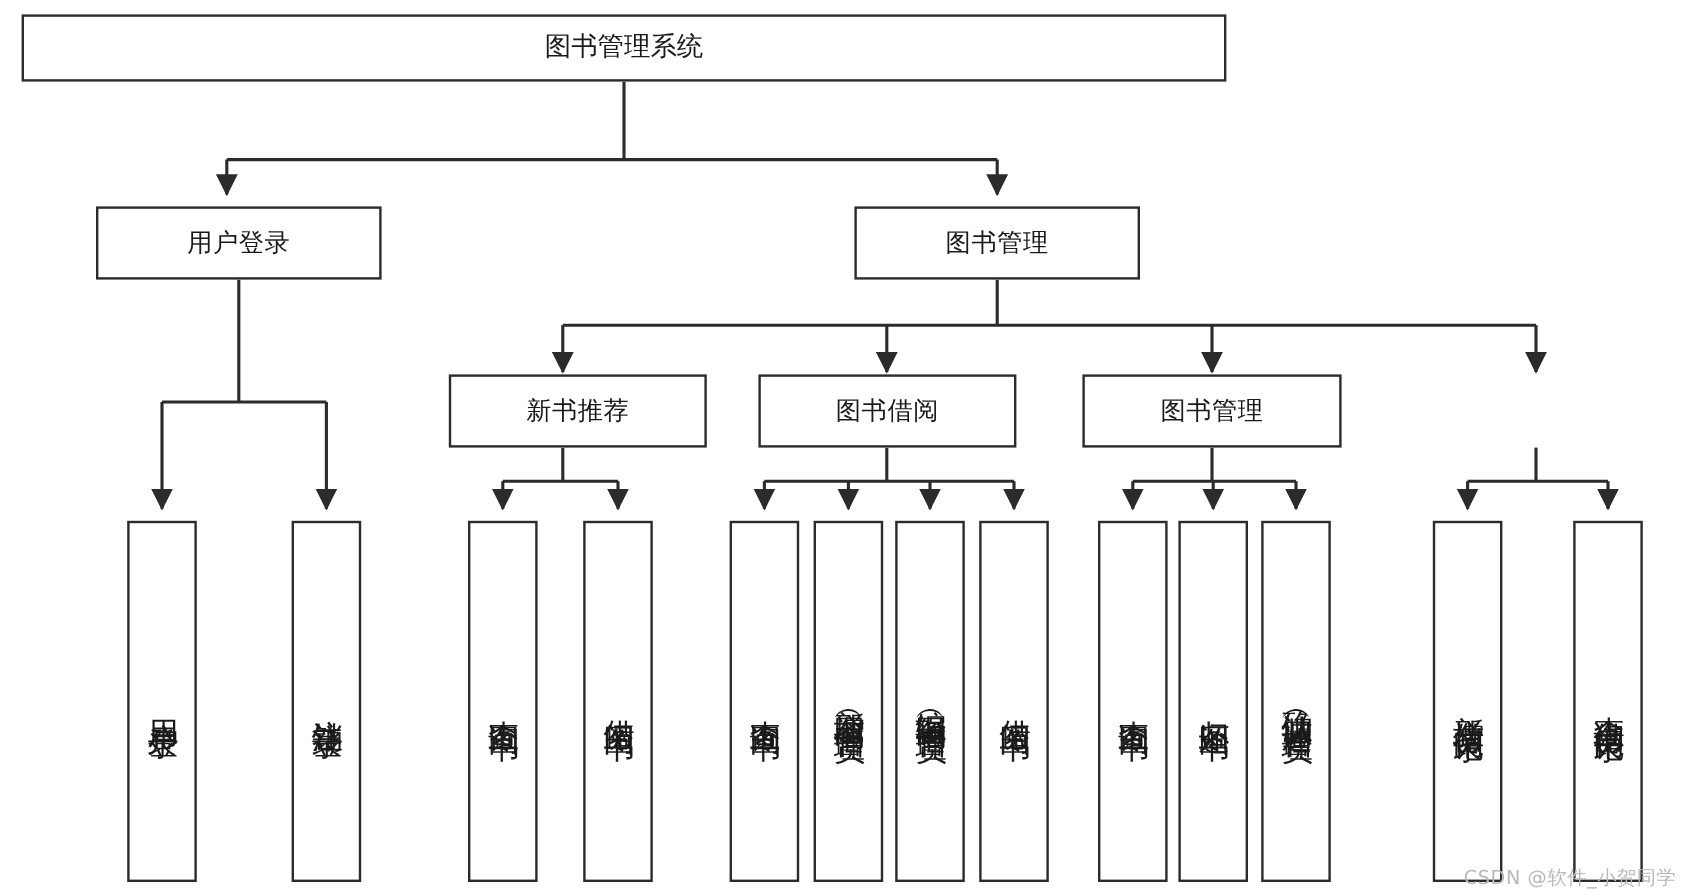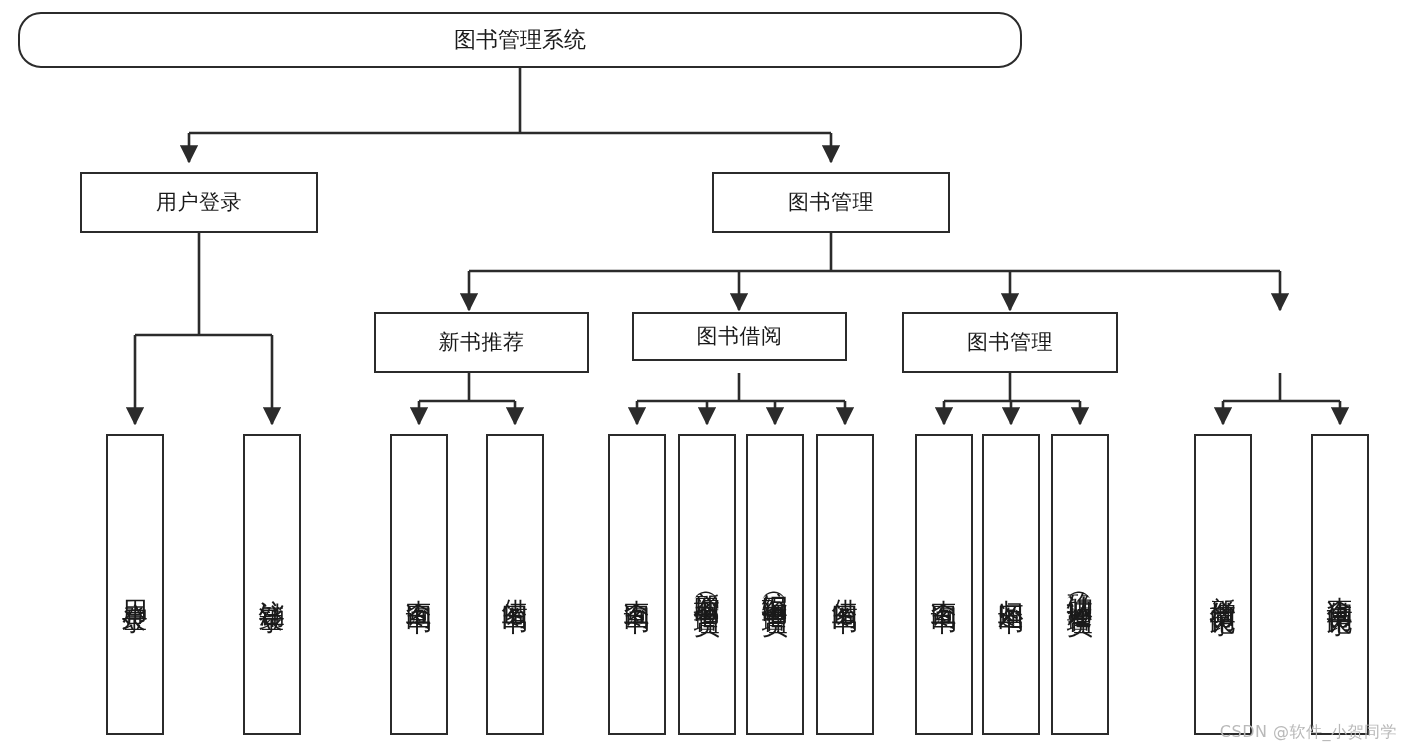--- a/index.html
+++ b/index.html
@@ -116,27 +116,27 @@
       <path d="M 1011 401 L 1011 424" marker-end="url(#arrow)"></path>
       <path d="M 1080 401 L 1080 424" marker-end="url(#arrow)"></path>
 
       <path d="M 1280 373 L 1280 401"></path>
       <path d="M 1223 401 L 1340 401"></path>
       <path d="M 1223 401 L 1223 424" marker-end="url(#arrow)"></path>
       <path d="M 1340 401 L 1340 424" marker-end="url(#arrow)"></path>
     </g>
   </svg>
 
-  <div class="node root" style="left:18px; top:12px; width:1004px; height:56px;border-radius:23px;">图书管理系统</div>
+  <div class="node root" style="left:18px; top:12px; width:1004px; height:56px;">图书管理系统</div>
 
   <div class="node h" style="left:80px; top:172px; width:238px; height:61px;">用户登录</div>
   <div class="node h" style="left:712px; top:172px; width:238px; height:61px;">图书管理</div>
 
   <div class="node h" style="left:362px; top:312px; width:215px; height:61px;margin-left:12px;">新书推荐</div>
-  <div class="node h" style="left:632px; top:312px; width:215px; height:49px;font-family:Liberation Serif, serif;">图书借阅</div>
+  <div class="node h" style="left:632px; top:312px; width:215px; height:61px;font-family:Liberation Serif, serif;">图书借阅</div>
   <div class="node h" style="left:902px; top:312px; width:216px; height:61px;">图书管理</div>
 
   <div class="node v" style="left:106px; top:434px; width:58px; height:301px;">
     <span>用户登录</span>
   </div>
   <div class="node v" style="left:243px; top:434px; width:58px; height:301px;">
     <span>注销登录</span>
   </div>
 
   <div class="node v" style="left:390px; top:434px; width:58px; height:301px;">

